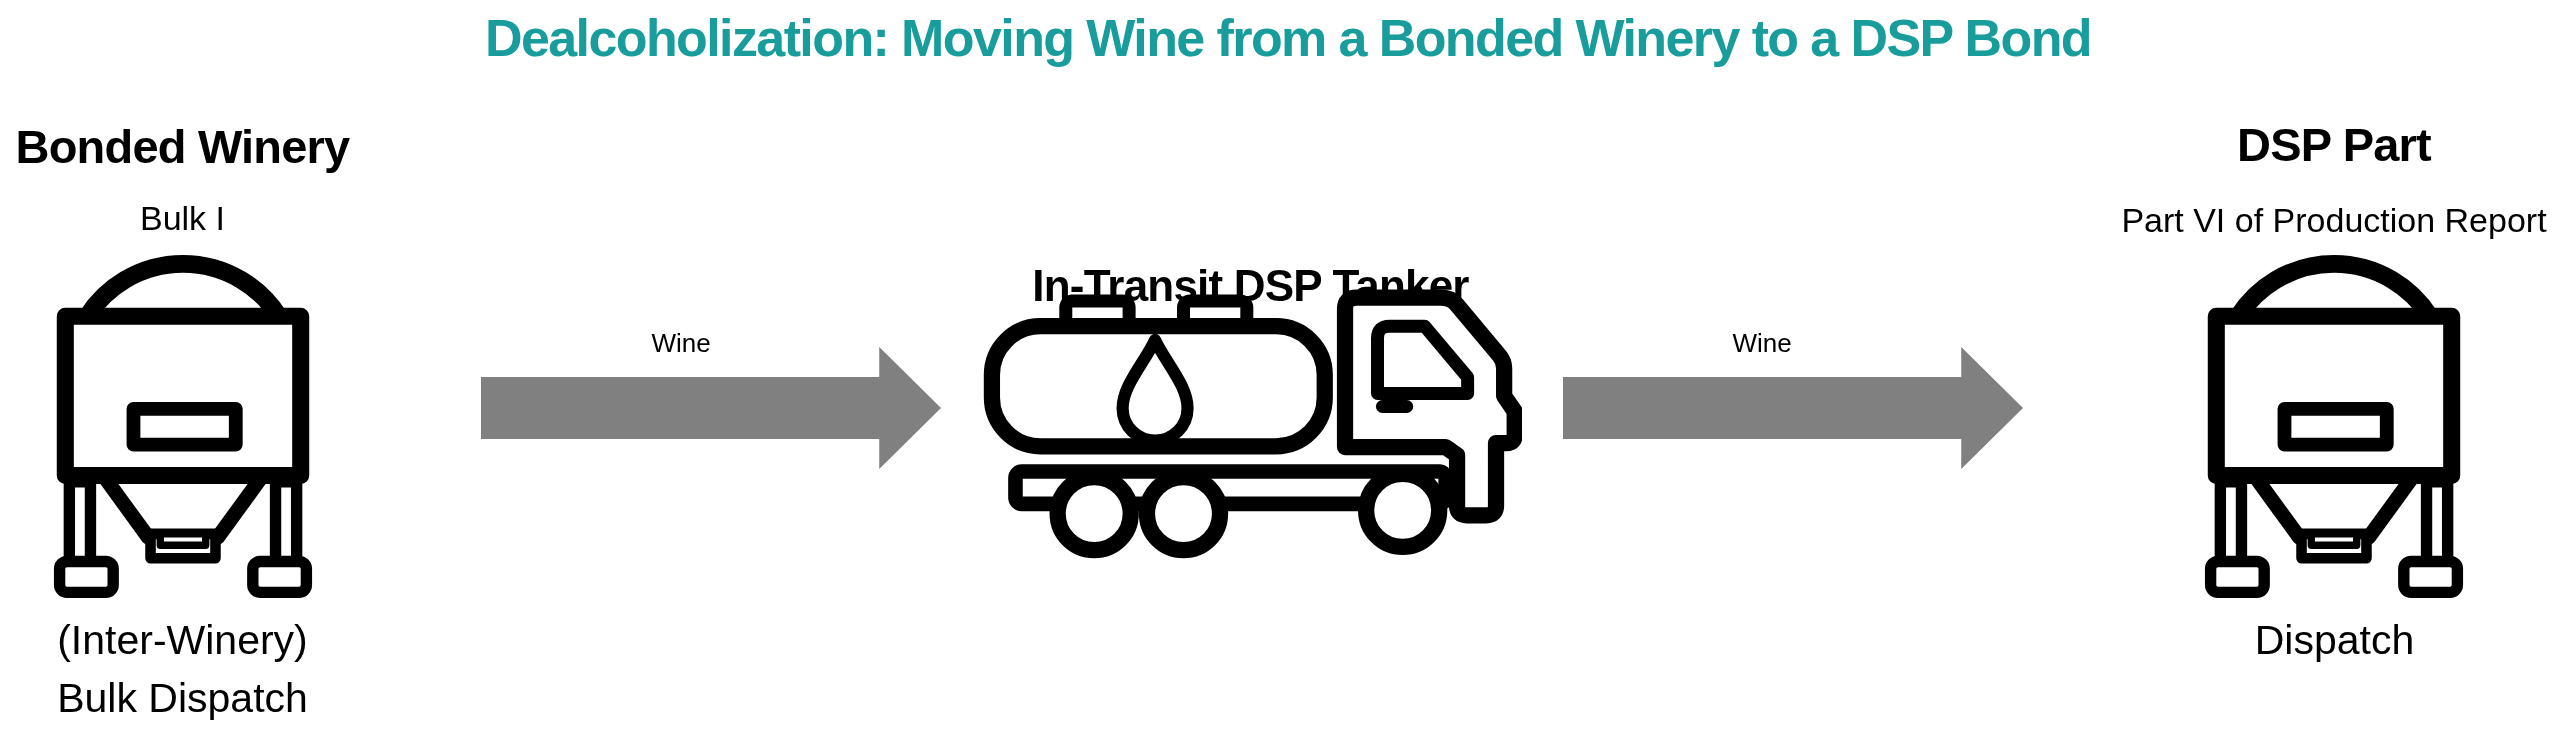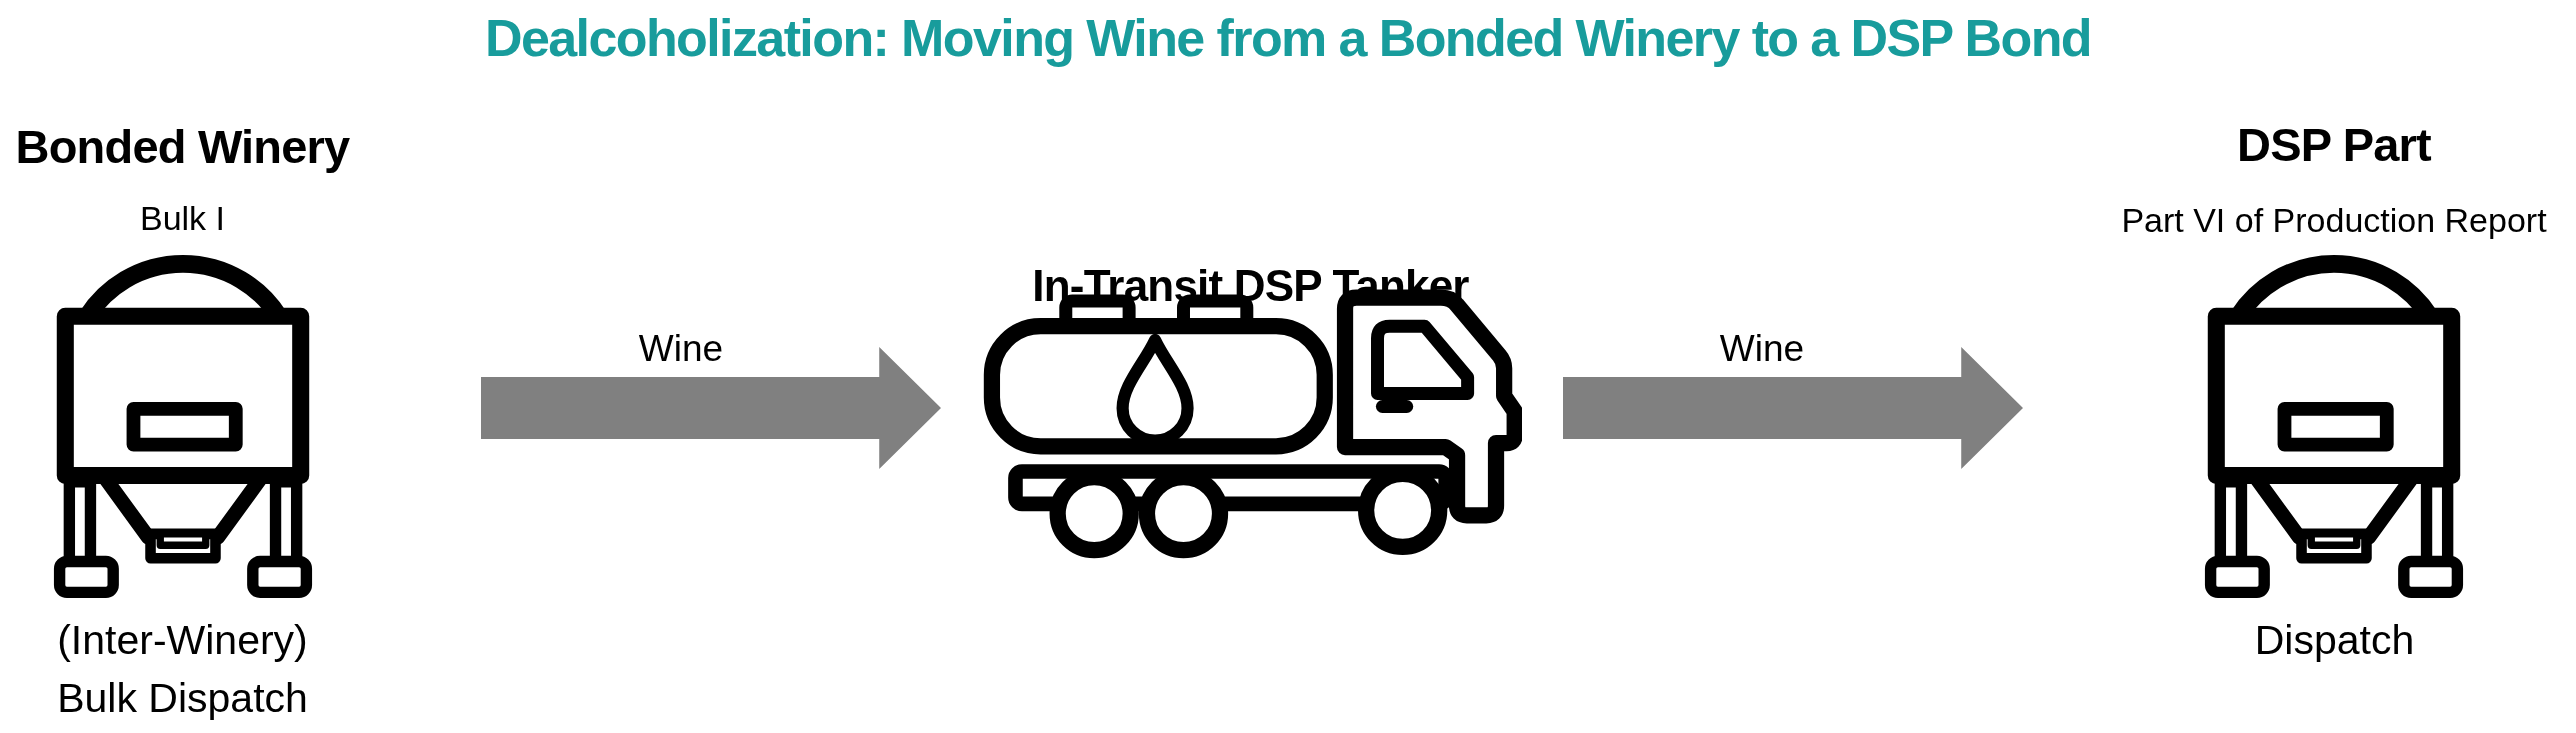--- a/index.html
+++ b/index.html
@@ -29,21 +29,21 @@
     font-size:47px;font-weight:bold;letter-spacing:-0.8px;
     color:var(--text-black);
   }
   .node-subheading{
     font-size:34px;color:var(--text-black);
   }
   .node-caption{
     font-size:41px;color:var(--text-black);line-height:1.42;
   }
   .flow-label{
-    font-size:37px;color:var(--text-black);
+    font-size:26px;color:var(--text-black);
   }
   .truck-heading{
     font-size:44px;font-weight:bold;letter-spacing:-0.8px;
     color:var(--text-black);
   }
   .arrow-poly{fill:var(--arrow-gray);}
   .icon-svg{display:block;}
   svg .ink{stroke:var(--icon-black);}
 </style>
 </head>

